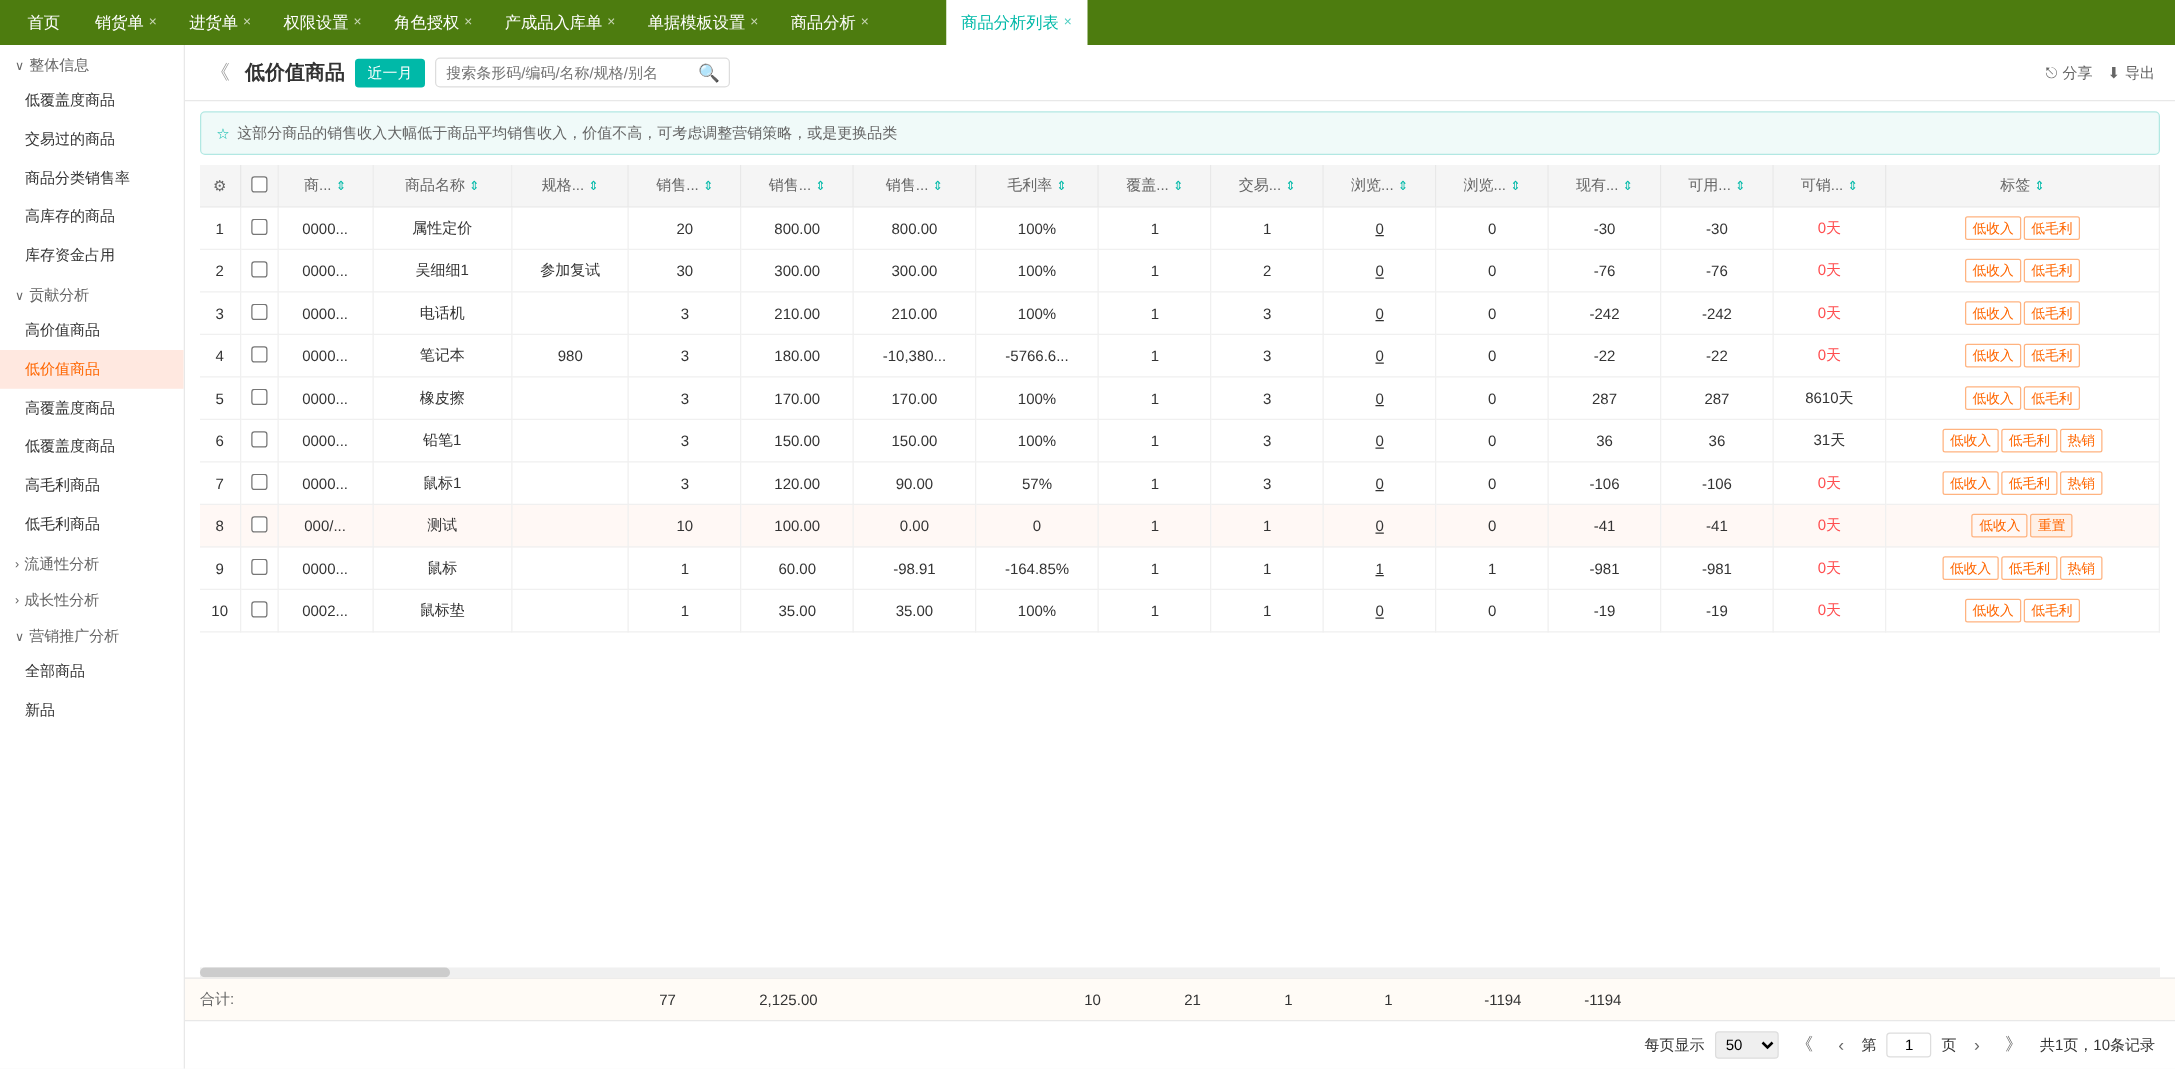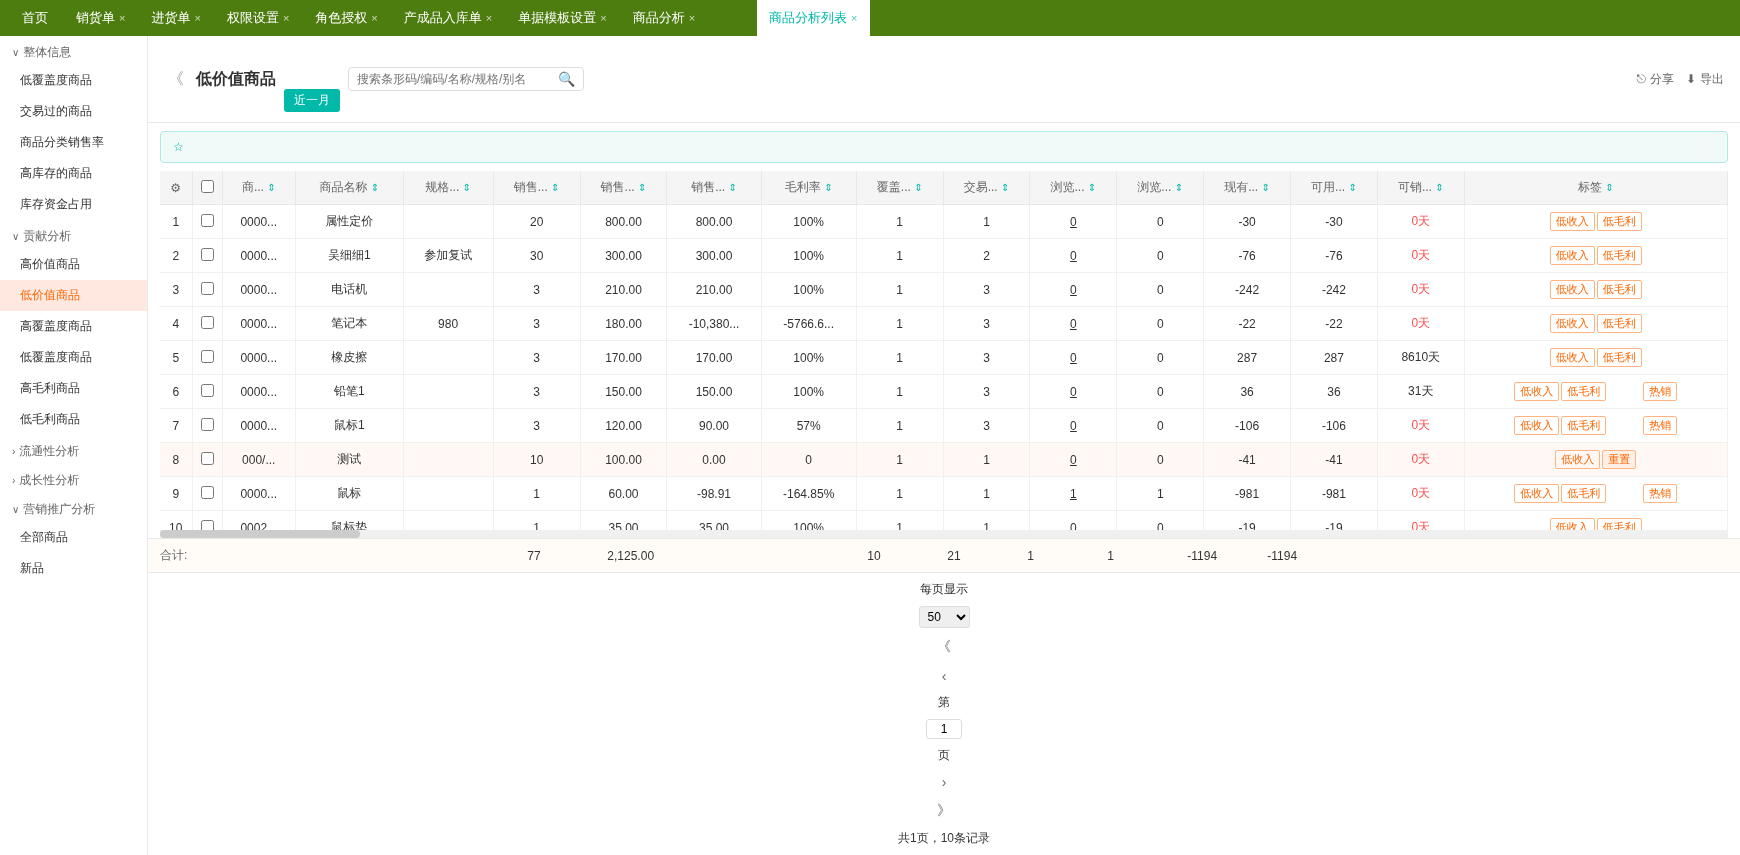--- a/index.html
+++ b/index.html
@@ -84,21 +84,20 @@
       color: #333;
     }
     .btn-period {
       background: #00b9a8;
       color: #fff;
       border: none;
       padding: 3px 10px;
       border-radius: 3px;
       cursor: pointer;
       font-size: 12px;
-      margin-top: 43px;
     }
     .search-box {
       border: 1px solid #ddd;
       border-radius: 4px;
       padding: 4px 30px 4px 8px;
       font-size: 12px;
       width: 236px;
       color: #999;
       position: relative;
     }
@@ -188,21 +187,21 @@
     .row-highlighted td { background: #fff8f5 !important; }
     .tag {
       display: inline-block;
       padding: 1px 5px;
       border-radius: 2px;
       font-size: 11px;
       margin: 0 1px;
     }
     .tag-low-income { color: #ff6600; border: 1px solid #ffb380; }
     .tag-low-profit { color: #ff6600; border: 1px solid #ffb380; }
-    .tag-hot { color: #ff6600; border: 1px solid #ffb380; margin-left: 36px; }
+    .tag-hot { color: #ff6600; border: 1px solid #ffb380; }
     .tag-warning { color: #ff6600; background: #fff0e6; border: 1px solid #ffb380; }
     .underline { text-decoration: underline; cursor: pointer; color: #333; }
     .checkbox-col { width: 30px; }
 
     
     .footer-summary {
       border-top: 1px solid #e8e8e8;
       background: #fffbf6;
       padding: 8px 12px;
       display: flex;
@@ -214,21 +213,20 @@
     
     .pagination {
       border-top: 1px solid #e8e8e8;
       padding: 8px 16px;
       display: flex;
       align-items: center;
       justify-content: flex-end;
       gap: 8px;
       font-size: 12px;
       background: #fff;
-      flex-direction: column;
     }
     .page-size-select {
       border: 1px solid #ddd;
       padding: 2px 4px;
       border-radius: 3px;
       font-size: 12px;
     }
     .page-btn {
       background: none;
       border: none;
@@ -357,20 +355,21 @@
         </button>
         <button class="btn-action">
           <span>⬇</span>
           <span>导出</span>
         </button>
       </div>
     </div>
 
     <div class="info-banner">
       <span class="tip-icon">☆</span>
+      <span>这部分商品的销售收入大幅低于商品平均销售收入，价值不高，可考虑调整营销策略，或是更换品类</span>
     </div>
 
     <div class="table-container">
       <table>
         <thead>
           <tr>
             <th style="width:32px;">⚙</th>
             <th class="checkbox-col"><input type="checkbox" style=""></th>
             <th>商... <span class="sort-icon">⇕</span></th>
             <th>商品名称 <span class="sort-icon">⇕</span></th>

